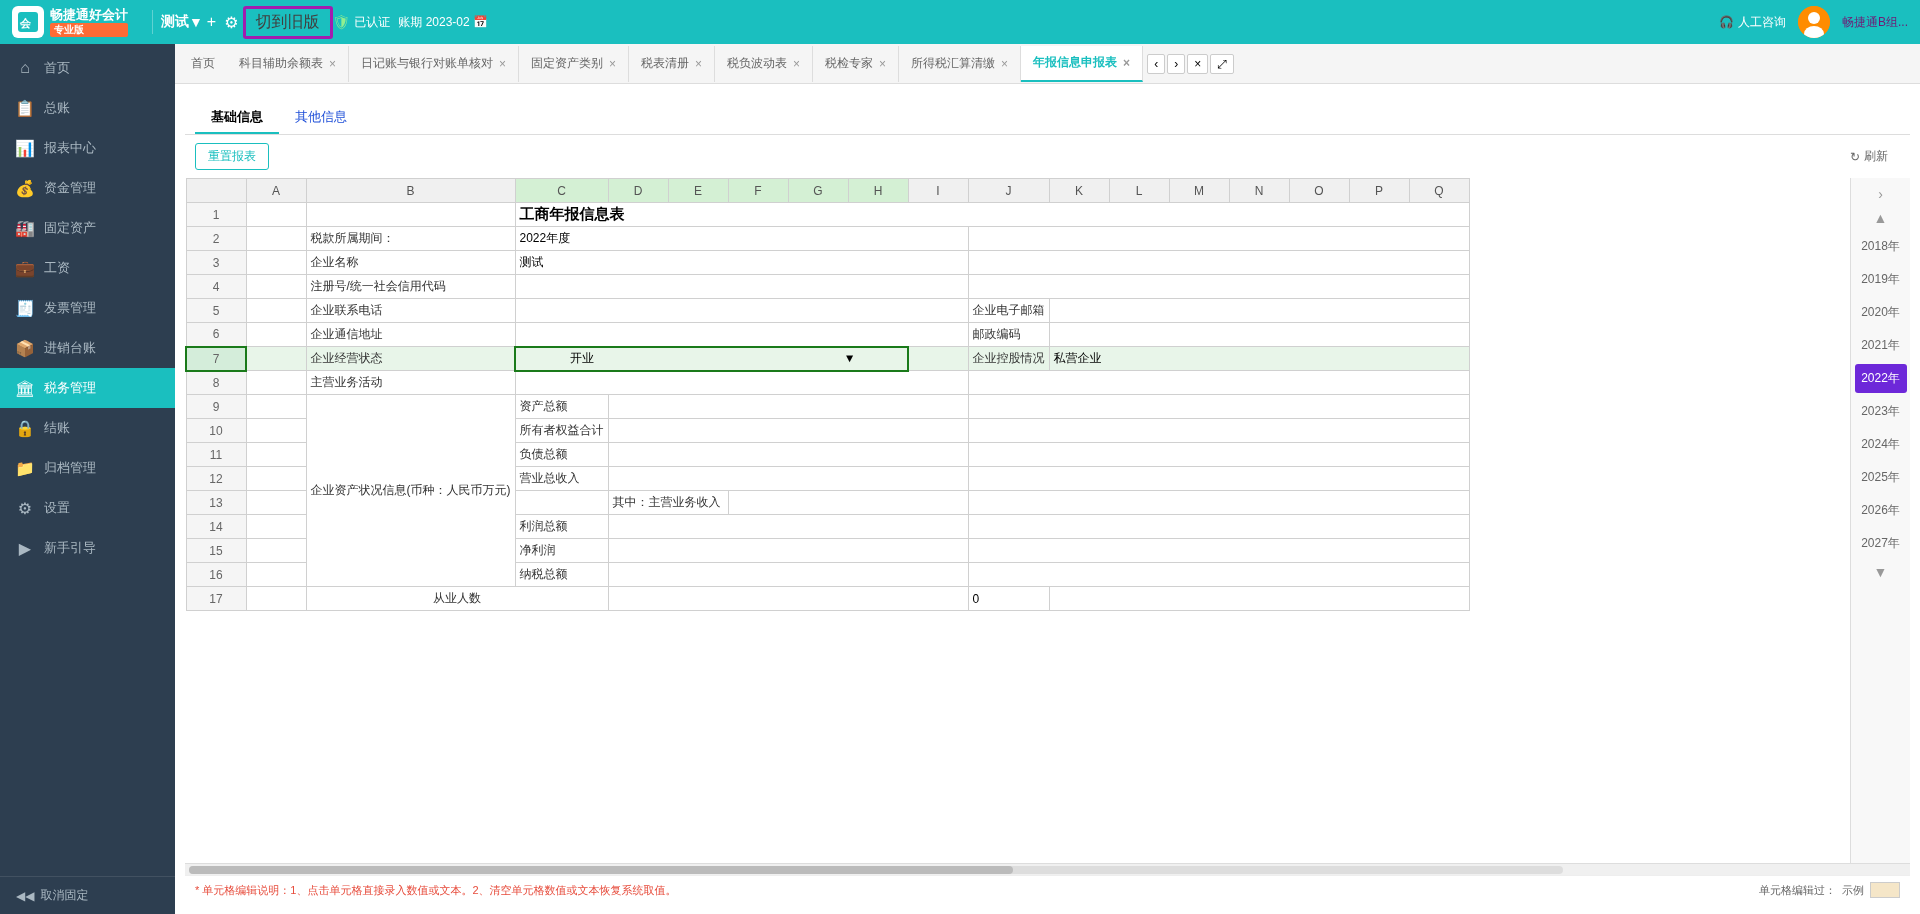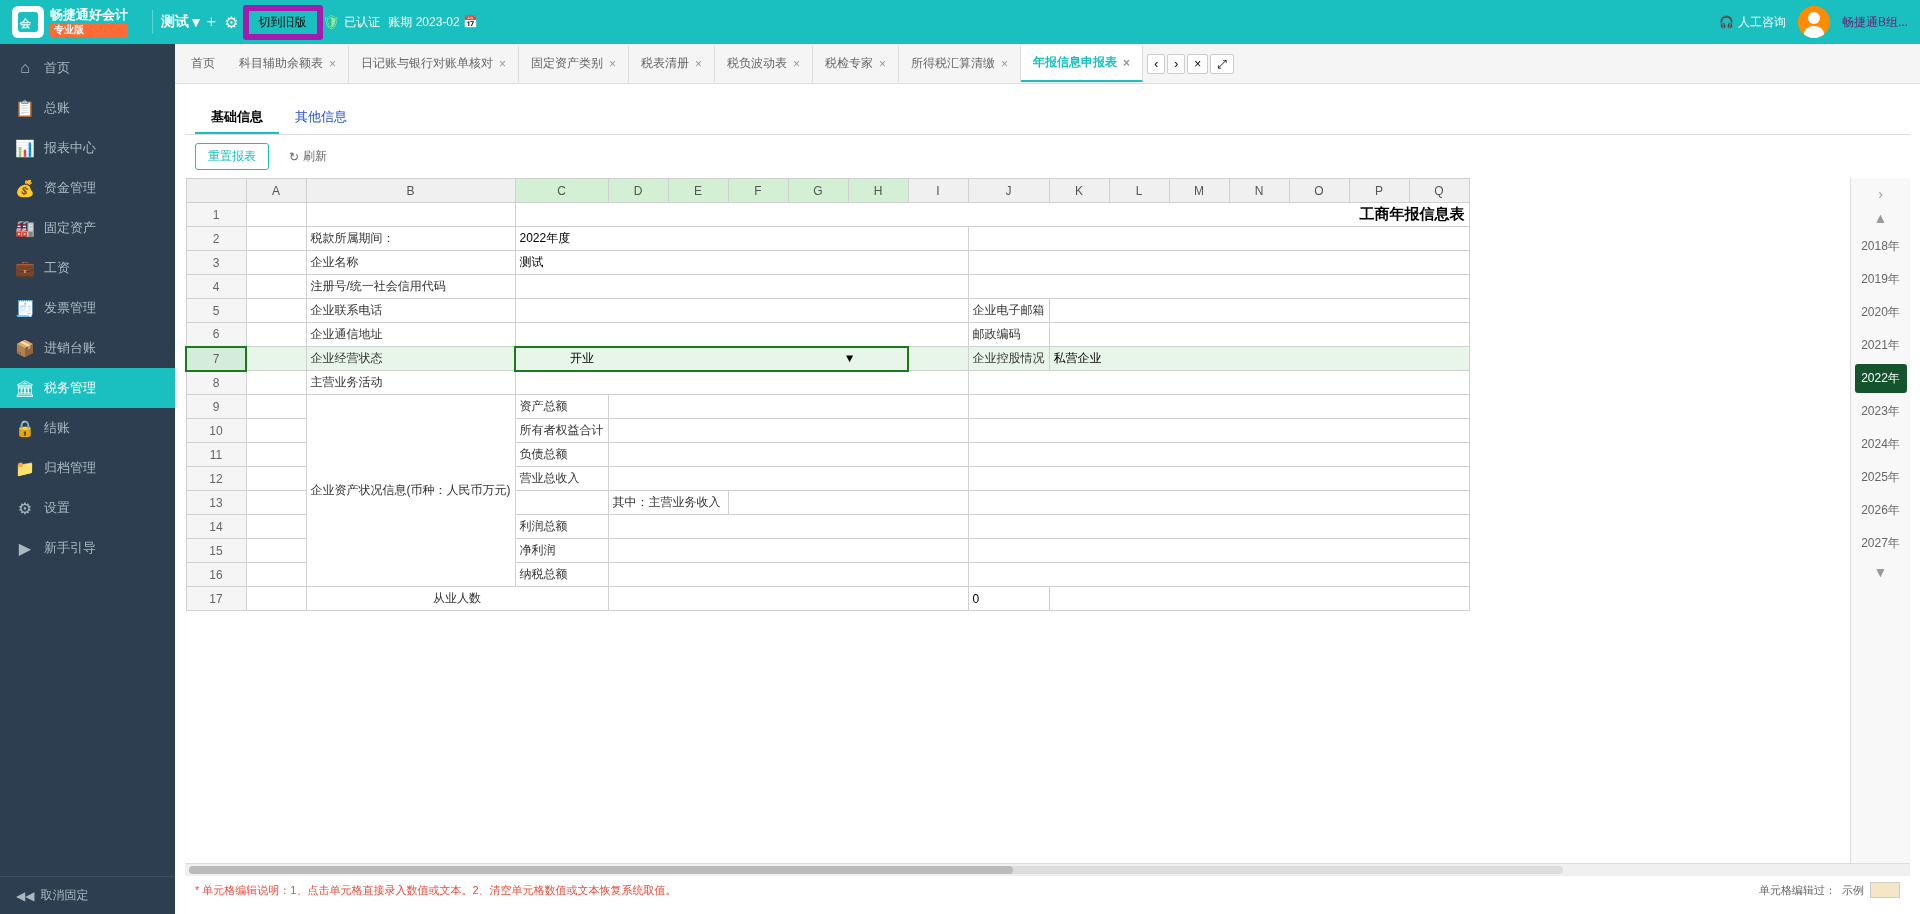--- a/index.html
+++ b/index.html
@@ -17,21 +17,21 @@
     
     .logo-area { display: flex; align-items: center; gap: 6px; color: #fff; font-size: 13px; font-weight: bold; margin-right: 16px; }
     .logo-icon { width: 32px; height: 32px; background: #fff; border-radius: 6px; display: flex; align-items: center; justify-content: center; }
     .logo-icon svg { width: 24px; height: 24px; }
     .logo-text { display: flex; flex-direction: column; line-height: 1.2; }
     .logo-sub { font-size: 10px; background: #ff6b35; padding: 1px 4px; border-radius: 2px; }
     .top-divider { width: 1px; height: 24px; background: rgba(255,255,255,0.3); margin: 0 8px; }
     .company-name { color: #fff; font-size: 14px; font-weight: bold; }
     .dropdown-btn { color: #fff; background: none; border: none; cursor: pointer; font-size: 14px; }
     .top-icon-btn { color: #fff; background: none; border: none; cursor: pointer; font-size: 16px; padding: 4px; }
-    .old-version-btn { border: 6px solid #a21caf; color: #000000; background: none; padding: 3px 10px; border-radius: 3px; cursor: pointer; font-size: 12px; }
+    .old-version-btn { border: 3px solid #a21caf; color: #404040; background: none; padding: 3px 10px; border-radius: 3px; cursor: pointer; font-size: 16px; }
     .certified-badge { display: flex; align-items: center; gap: 4px; color: #fff; font-size: 12px; }
     .cert-icon { color: #90ee90; font-size: 14px; }
     .account-period { color: #fff; font-size: 12px; margin-left: 8px; }
     .top-right { margin-left: auto; display: flex; align-items: center; gap: 12px; }
     .service-btn { display: flex; align-items: center; gap: 4px; color: #fff; font-size: 12px; cursor: pointer; }
     .user-avatar { width: 32px; height: 32px; border-radius: 50%; background: #ff8c00; display: flex; align-items: center; justify-content: center; overflow: hidden; }
     .user-name { color: #701a75; font-size: 12px; }
 
     
     .sidebar-header { height: 4px; }
@@ -50,39 +50,39 @@
     .tab-nav-btn { border: 1px solid #ccc; background: #fff; padding: 2px 6px; cursor: pointer; font-size: 12px; border-radius: 2px; }
     .tab-close-all { border: 1px solid #ccc; background: #fff; padding: 2px 6px; cursor: pointer; font-size: 12px; border-radius: 2px; margin-left: 2px; }
     .tab-expand-btn { border: 1px solid #ccc; background: #fff; padding: 2px 6px; cursor: pointer; font-size: 12px; border-radius: 2px; margin-left: 2px; }
 
     
     .inner-tabs { display: flex; padding: 8px 10px 0; border-bottom: 1px solid #ddd; flex-shrink: 0; }
     .inner-tab { padding: 6px 16px; cursor: pointer; font-size: 13px; color: #1d4ed8; border-bottom: 2px solid transparent; }
     .inner-tab.active { color: #000000; border-bottom: 2px solid #1abfbf; font-weight: bold; }
 
     
-    .toolbar { display: flex; justify-content: flex-start; padding: 8px 10px; gap: 8px; flex-shrink: 0; }
+    .toolbar { display: flex; justify-content: space-between; padding: 8px 10px; gap: 8px; flex-shrink: 0; }
     .toolbar-btn { padding: 4px 12px; border-radius: 3px; cursor: pointer; font-size: 12px; }
     .toolbar-btn.outline { border: 1px solid #1abfbf; color: #1abfbf; background: #fff; }
     .toolbar-btn.with-icon { display: flex; align-items: center; gap: 4px; border: none; background: none; color: #666; }
 
     
     .spreadsheet-wrapper { flex: 1; display: flex; overflow: hidden; }
     .spreadsheet-main { flex: 1; overflow: auto; position: relative; }
     .spreadsheet-sidebar-right { width: 60px; background: #f8f8f8; border-left: 1px solid #ddd; display: flex; flex-direction: column; align-items: center; padding-top: 4px; overflow-y: auto; }
     .year-item { width: 52px; text-align: center; padding: 6px 2px; font-size: 12px; color: #666; cursor: pointer; border-radius: 3px; margin: 2px; }
-    .year-item.active { background: #14532d; color: #fff; }
+    .year-item.active { background: #6d28d9; color: #fff; }
     .right-sidebar-btn { color: #999; cursor: pointer; font-size: 14px; padding: 4px; }
     table.sheet { border-collapse: collapse; font-size: 12px; }
     table.sheet th, table.sheet td { border: 1px solid #d0d0d0; padding: 2px 4px; white-space: nowrap; height: 24px; }
     table.sheet .row-header { background: #f5f5f5; color: #666; text-align: center; width: 28px; font-weight: normal; }
     table.sheet .col-header { background: #f0f0f0; color: #555; text-align: center; font-weight: normal; min-width: 60px; }
     table.sheet .col-header.active { background: #d4f0d4; }
     table.sheet .cell-green { background: #d4edda; }
-    table.sheet .title-cell { text-align: right; font-size: 15px; font-weight: bold; }
+    table.sheet .title-cell { text-align: left; font-size: 15px; font-weight: bold; }
     table.sheet .label-cell { text-align: left; color: #333; }
 
     
     .sheet-footer { padding: 6px 10px; background: #fff; border-top: 1px solid #eee; font-size: 11px; color: #e74c3c; display: flex; align-items: center; justify-content: space-between; flex-shrink: 0; }
     .footer-right { display: flex; align-items: center; gap: 6px; color: #666; }
     .example-cell { width: 30px; height: 16px; background: #f5e6c8; border: 1px solid #ccc; display: inline-block; }
 
     
     .spreadsheet-main::-webkit-scrollbar { width: 8px; height: 8px; }
     .spreadsheet-main::-webkit-scrollbar-track { background: #f1f1f1; }

